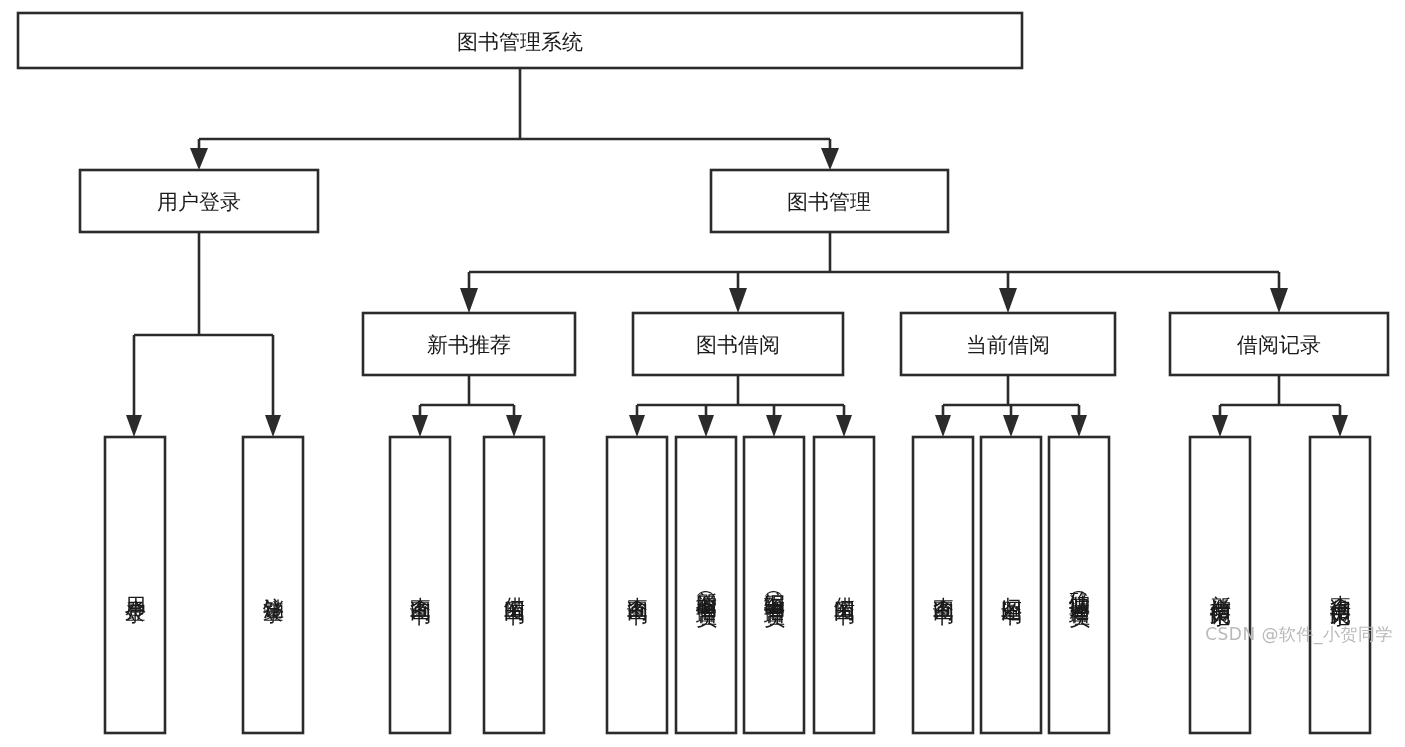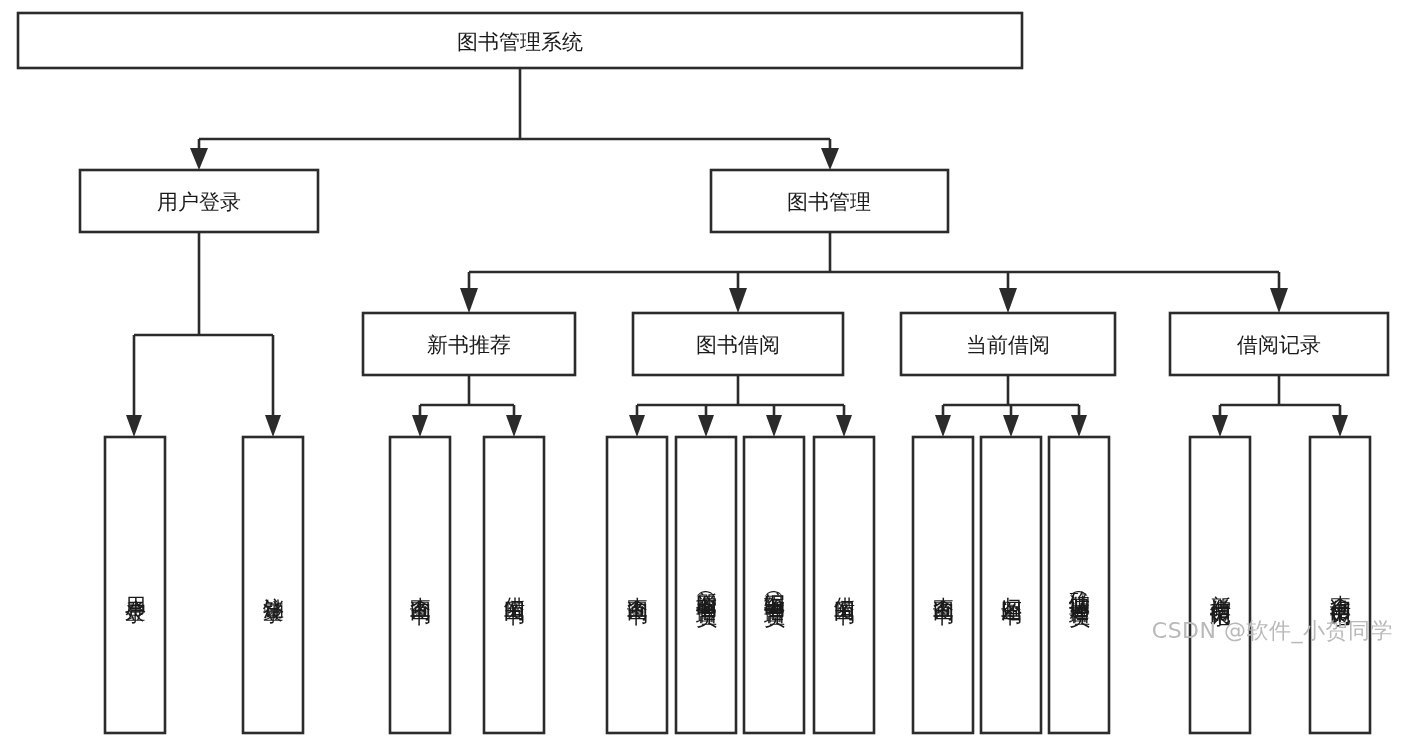--- a/index.html
+++ b/index.html
@@ -64,21 +64,21 @@
     line-height: 1.18;
     color: #1a1a1a;
     letter-spacing: 2.5px;
     white-space: nowrap;
   }
   .watermark {
     position: absolute;
     right: 12px;
     bottom: 5px;
     font-family: "DejaVu Sans", "Liberation Sans", sans-serif;
-    font-size: 22px;
+    font-size: 17px;
     color: #b9b9b9;
     white-space: nowrap;
     letter-spacing: 0.5px;
     margin-left: 19px;
   }
 </style>
 </head>
 <body>
 
 <div id="diagram-root">

